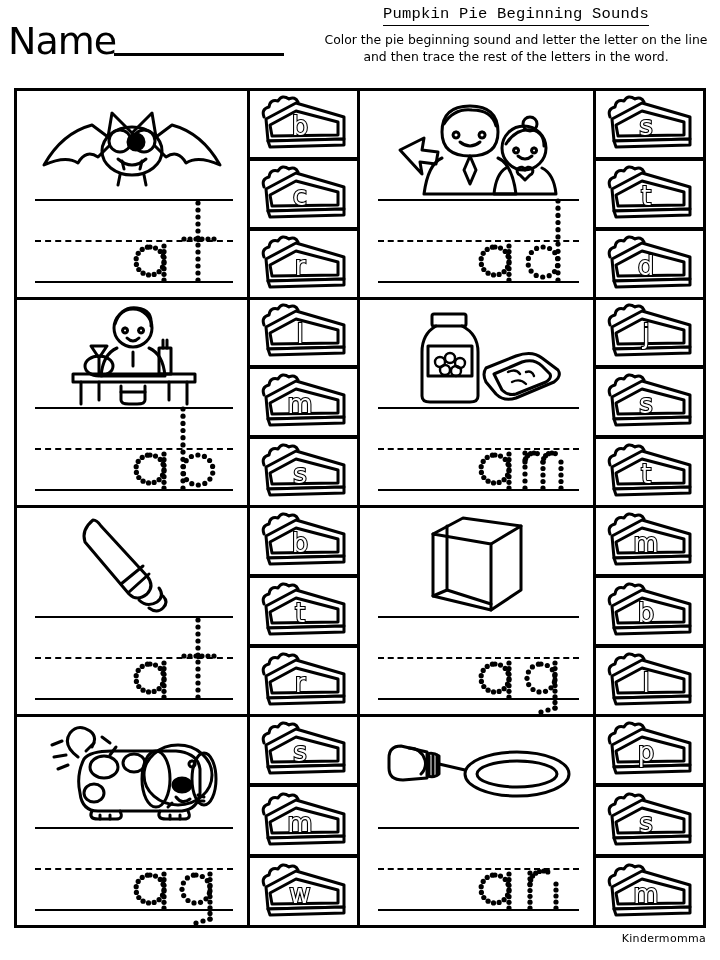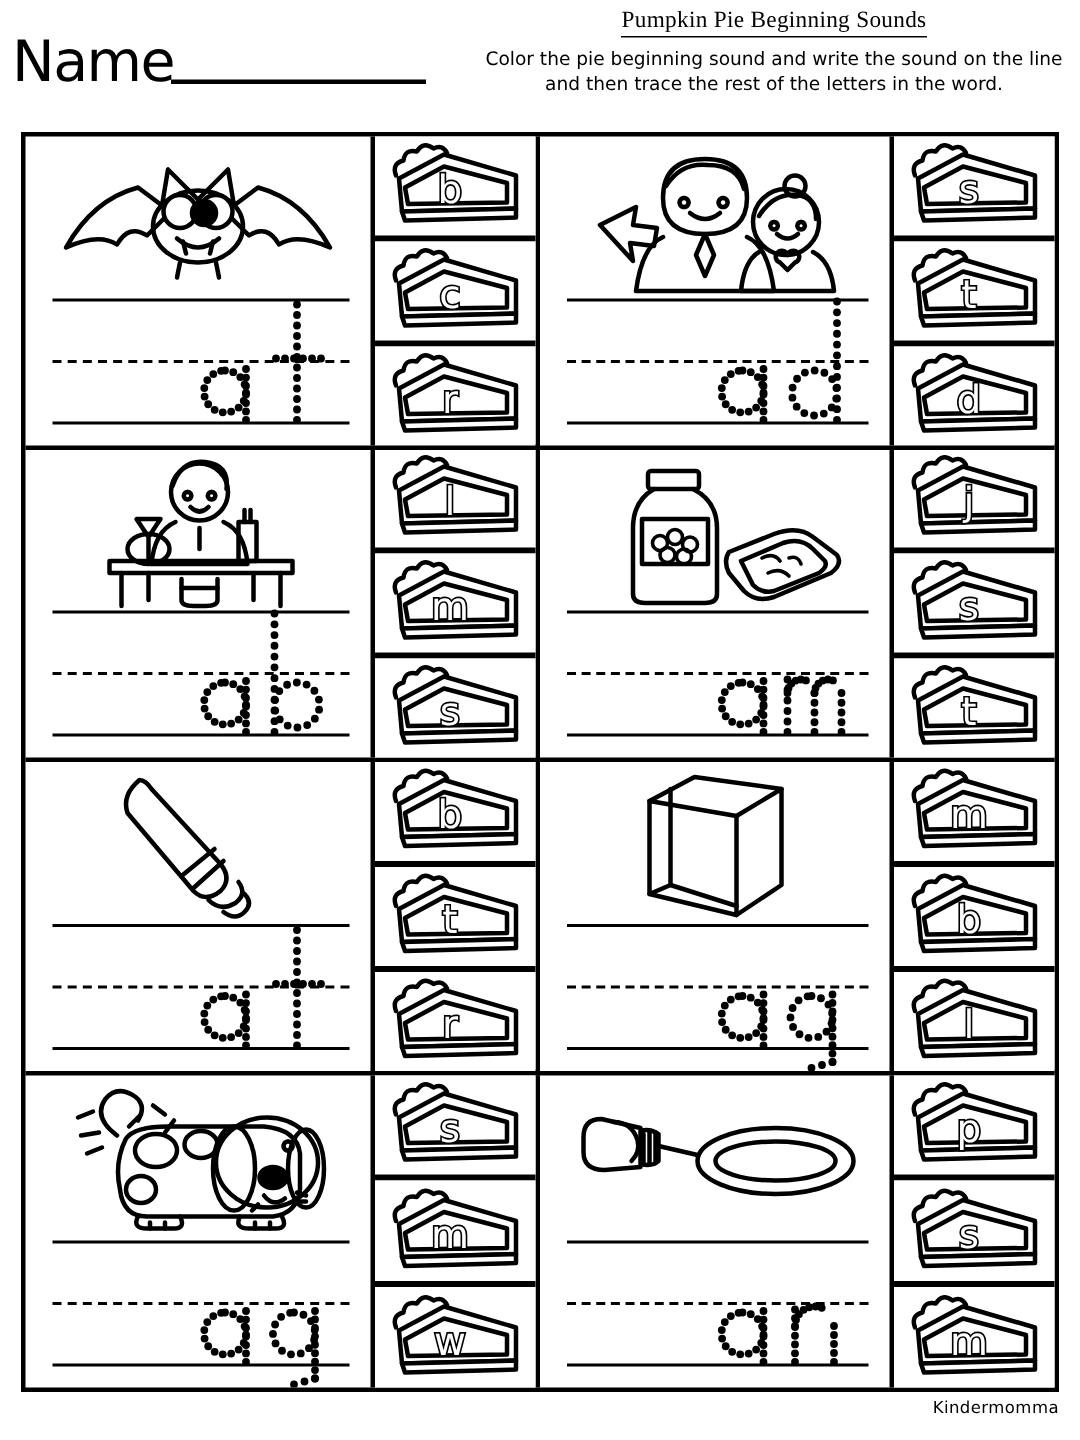--- a/index.html
+++ b/index.html
@@ -28,21 +28,21 @@
   }
   .name-rule{
     width:170px;height:0;border-bottom:3px solid #000;
     margin-bottom:4px;margin-left:-2px;
   }
   .title-block{
     position:absolute;left:318px;top:4px;width:396px;text-align:center;
   }
   .ws-title{
     font-size:15.5px;line-height:19px;
-    font-family:Liberation Serif, serif;
+    font-family:Liberation Mono, monospace;
     letter-spacing:.2px;
     display:inline-block;
     border-bottom:1.6px solid #000;
     padding-bottom:1px;
   }
   .ws-instr{
     margin-top:5px;
     font-size:12.4px;line-height:17px;
     font-family:"DejaVu Sans", sans-serif;
   }
@@ -125,21 +125,21 @@
 </head>
 <body>
 
 <div class="header">
   <div class="name-block">
     <span class="name-label">Name</span>
     <span class="name-rule"></span>
   </div>
   <div class="title-block">
     <div class="ws-title">Pumpkin Pie Beginning Sounds</div>
-    <div class="ws-instr">Color the pie beginning sound and write the sound on the line and then trace the rest of the letters in the word.</div>
+    <div class="ws-instr">Color the pie beginning sound and letter the letter on the line and then trace the rest of the letters in the word.</div>
   </div>
 </div>
 
 <div class="grid" id="grid">
     <div class="cell">
       <div class="pic-pane">
         <div class="clip">
           <svg width="200" height="96" viewBox="0 0 200 96">
       <g fill="none" stroke="#000" stroke-width="3" stroke-linejoin="round" stroke-linecap="round">
         <path d="M100 34 L80 14 L76 38 L60 26 Q30 34 12 66 Q34 56 46 64 Q54 50 66 58 L78 46"></path>

